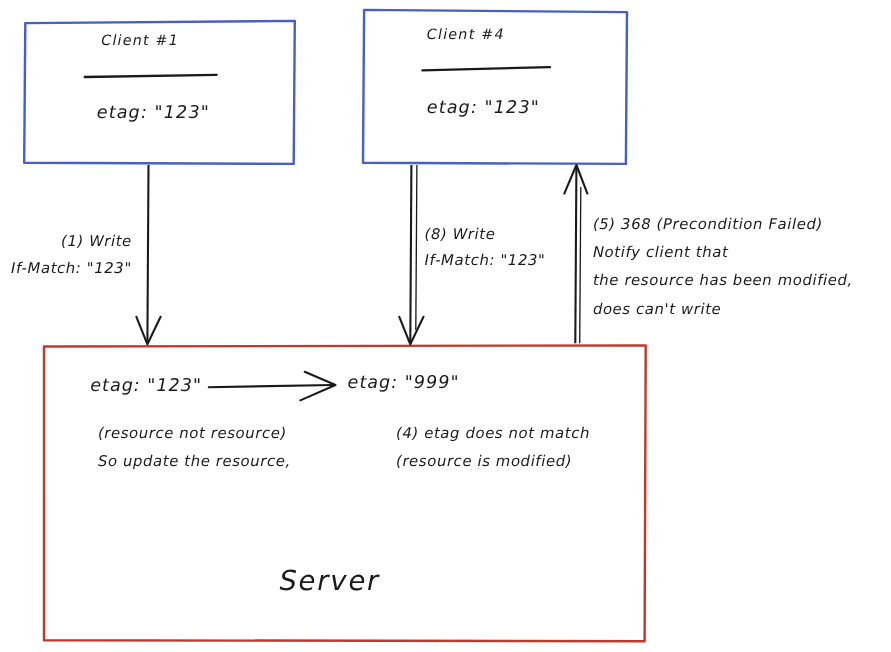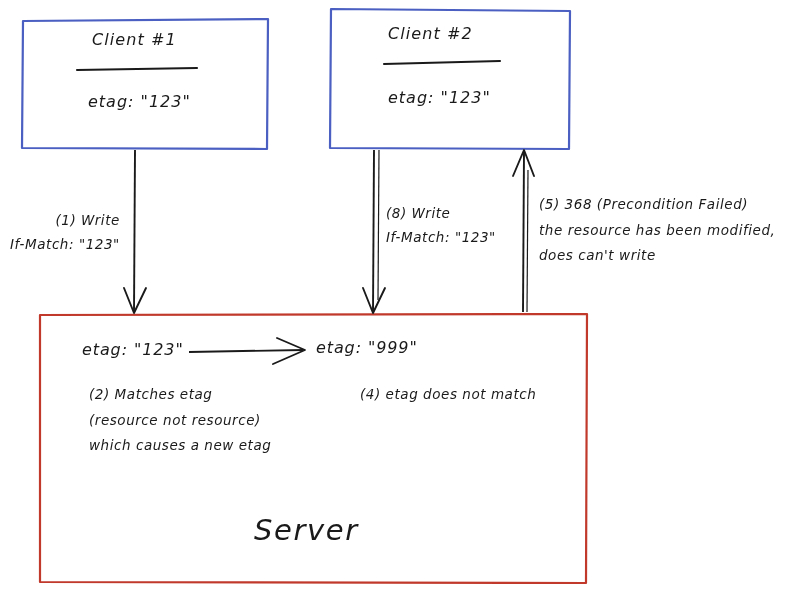--- a/index.html
+++ b/index.html
@@ -27,21 +27,21 @@
   .txt {
     position: absolute;
     font-family: "DejaVu Sans", sans-serif;
     color: #1a1a1a;
     white-space: nowrap;
     letter-spacing: 0.4px;
     font-style: italic;
     font-weight: 400;
   }
   .box-title {
-    font-size: 16px;
+    font-size: 13px;
     letter-spacing: 1.1px;
     font-style: italic;
   }
   .box-etag {
     font-size: 16px;
     letter-spacing: 1.0px;
     font-style: italic;
   }
   .ann {
     font-size: 13.5px;
@@ -49,21 +49,21 @@
     letter-spacing: 0.55px;
     font-style: italic;
   }
   .ann div { white-space: nowrap; }
   .server-etag {
     font-size: 16px;
     letter-spacing: 0.9px;
     font-style: italic;
   }
   .server-label {
-    font-size: 29px;
+    font-size: 25px;
     letter-spacing: 1.6px;
     font-style: italic;
   }
 </style>
 </head>
 <body>
 
 <div id="canvas">
 
   <svg class="svg-layer" viewBox="0 0 810 593" xmlns="http://www.w3.org/2000/svg">
@@ -89,47 +89,48 @@
     <path d="M527,312 L528,170" stroke="#1a1a1a" stroke-width="1.2" fill="none"></path>
     <path d="M513,176 L524,150 L534,176" stroke="#1a1a1a" stroke-width="1.9" fill="none" stroke-linecap="round" stroke-linejoin="round"></path>
 
     <path d="M189,352 L303,350" stroke="#1a1a1a" stroke-width="1.9" fill="none"></path>
     <path d="M277,338 L305,350 L273,364" stroke="#1a1a1a" stroke-width="1.9" fill="none" stroke-linecap="round" stroke-linejoin="round"></path>
   </svg>
 
   <div class="txt box-title" style="left:92px; top:30px;">Client #1</div>
   <div class="txt box-etag" style="left:88px; top:92px;">etag: "123"</div>
 
-  <div class="txt box-title" style="left:388px; top:24px;">Client #2</div>
+  <div class="txt box-title" style="left:388px; top:24px;">Client #4</div>
   <div class="txt box-etag" style="left:388px; top:88px;">etag: "123"</div>
 
   <div class="txt ann" style="left:10px; top:208px;text-align:right;">
     <div>(1) Write</div>
     <div>If-Match: "123"</div>
   </div>
 
   <div class="txt ann" style="left:386px; top:201px;">
     <div>(8) Write</div>
     <div>If-Match: "123"</div>
   </div>
 
   <div class="txt ann" style="left:539px; top:192px; line-height:25.5px;">
     <div>(5) 368 (Precondition Failed)</div>
+    <div>Notify client that</div>
     <div>the resource has been modified,</div>
     <div>does can't write</div>
   </div>
 
   <div class="txt server-etag" style="left:82px; top:340px;">etag: "123"</div>
   <div class="txt server-etag" style="left:316px; top:338px;">etag: "999"</div>
 
   <div class="txt ann" style="left:89px; top:382px; line-height:25.5px;">
-    <div>(2) Matches etag</div>
     <div>(resource not resource)</div>
-    <div>which causes a new etag</div>
+    <div>So update the resource,</div>
   </div>
 
   <div class="txt ann" style="left:360px; top:382px; line-height:25.5px;">
     <div>(4) etag does not match</div>
+    <div>(resource is modified)</div>
   </div>
 
   <div class="txt server-label" style="left:254px; top:513px;">Server</div>
 
 </div>
 
 </body></html>

